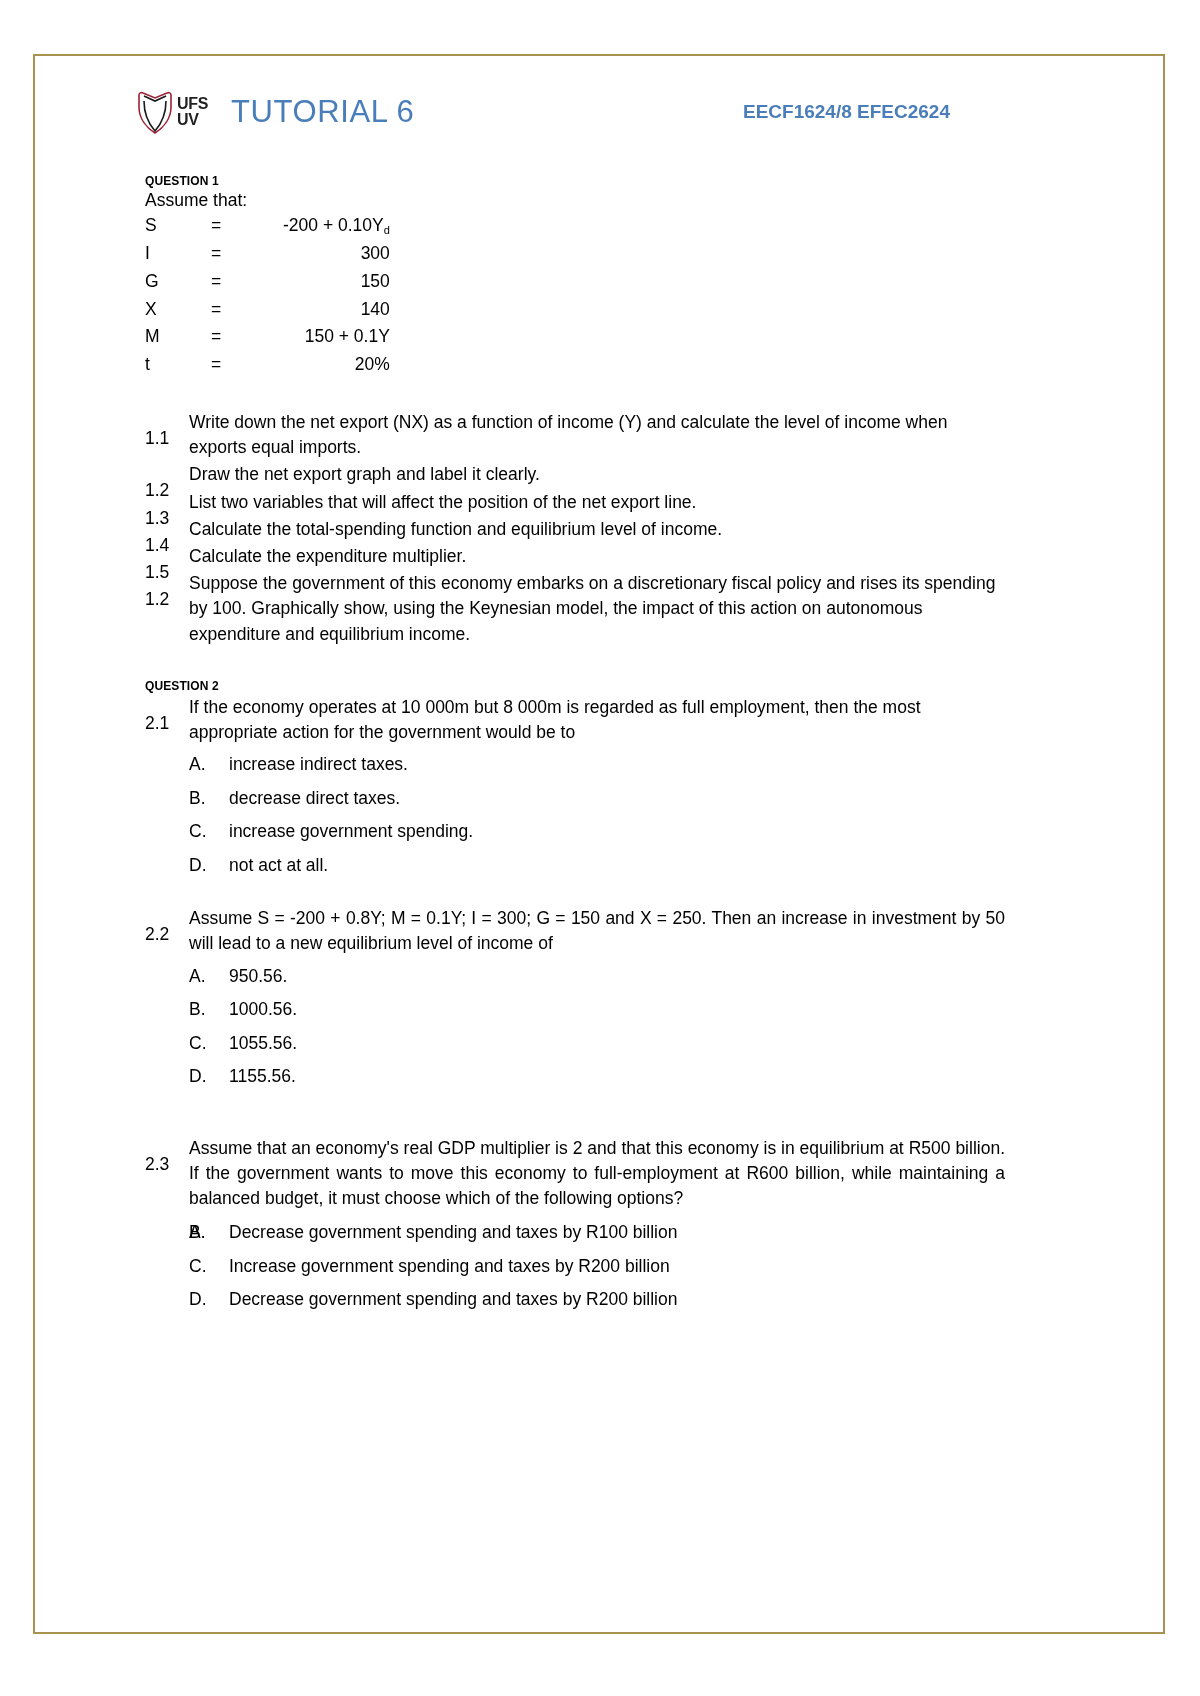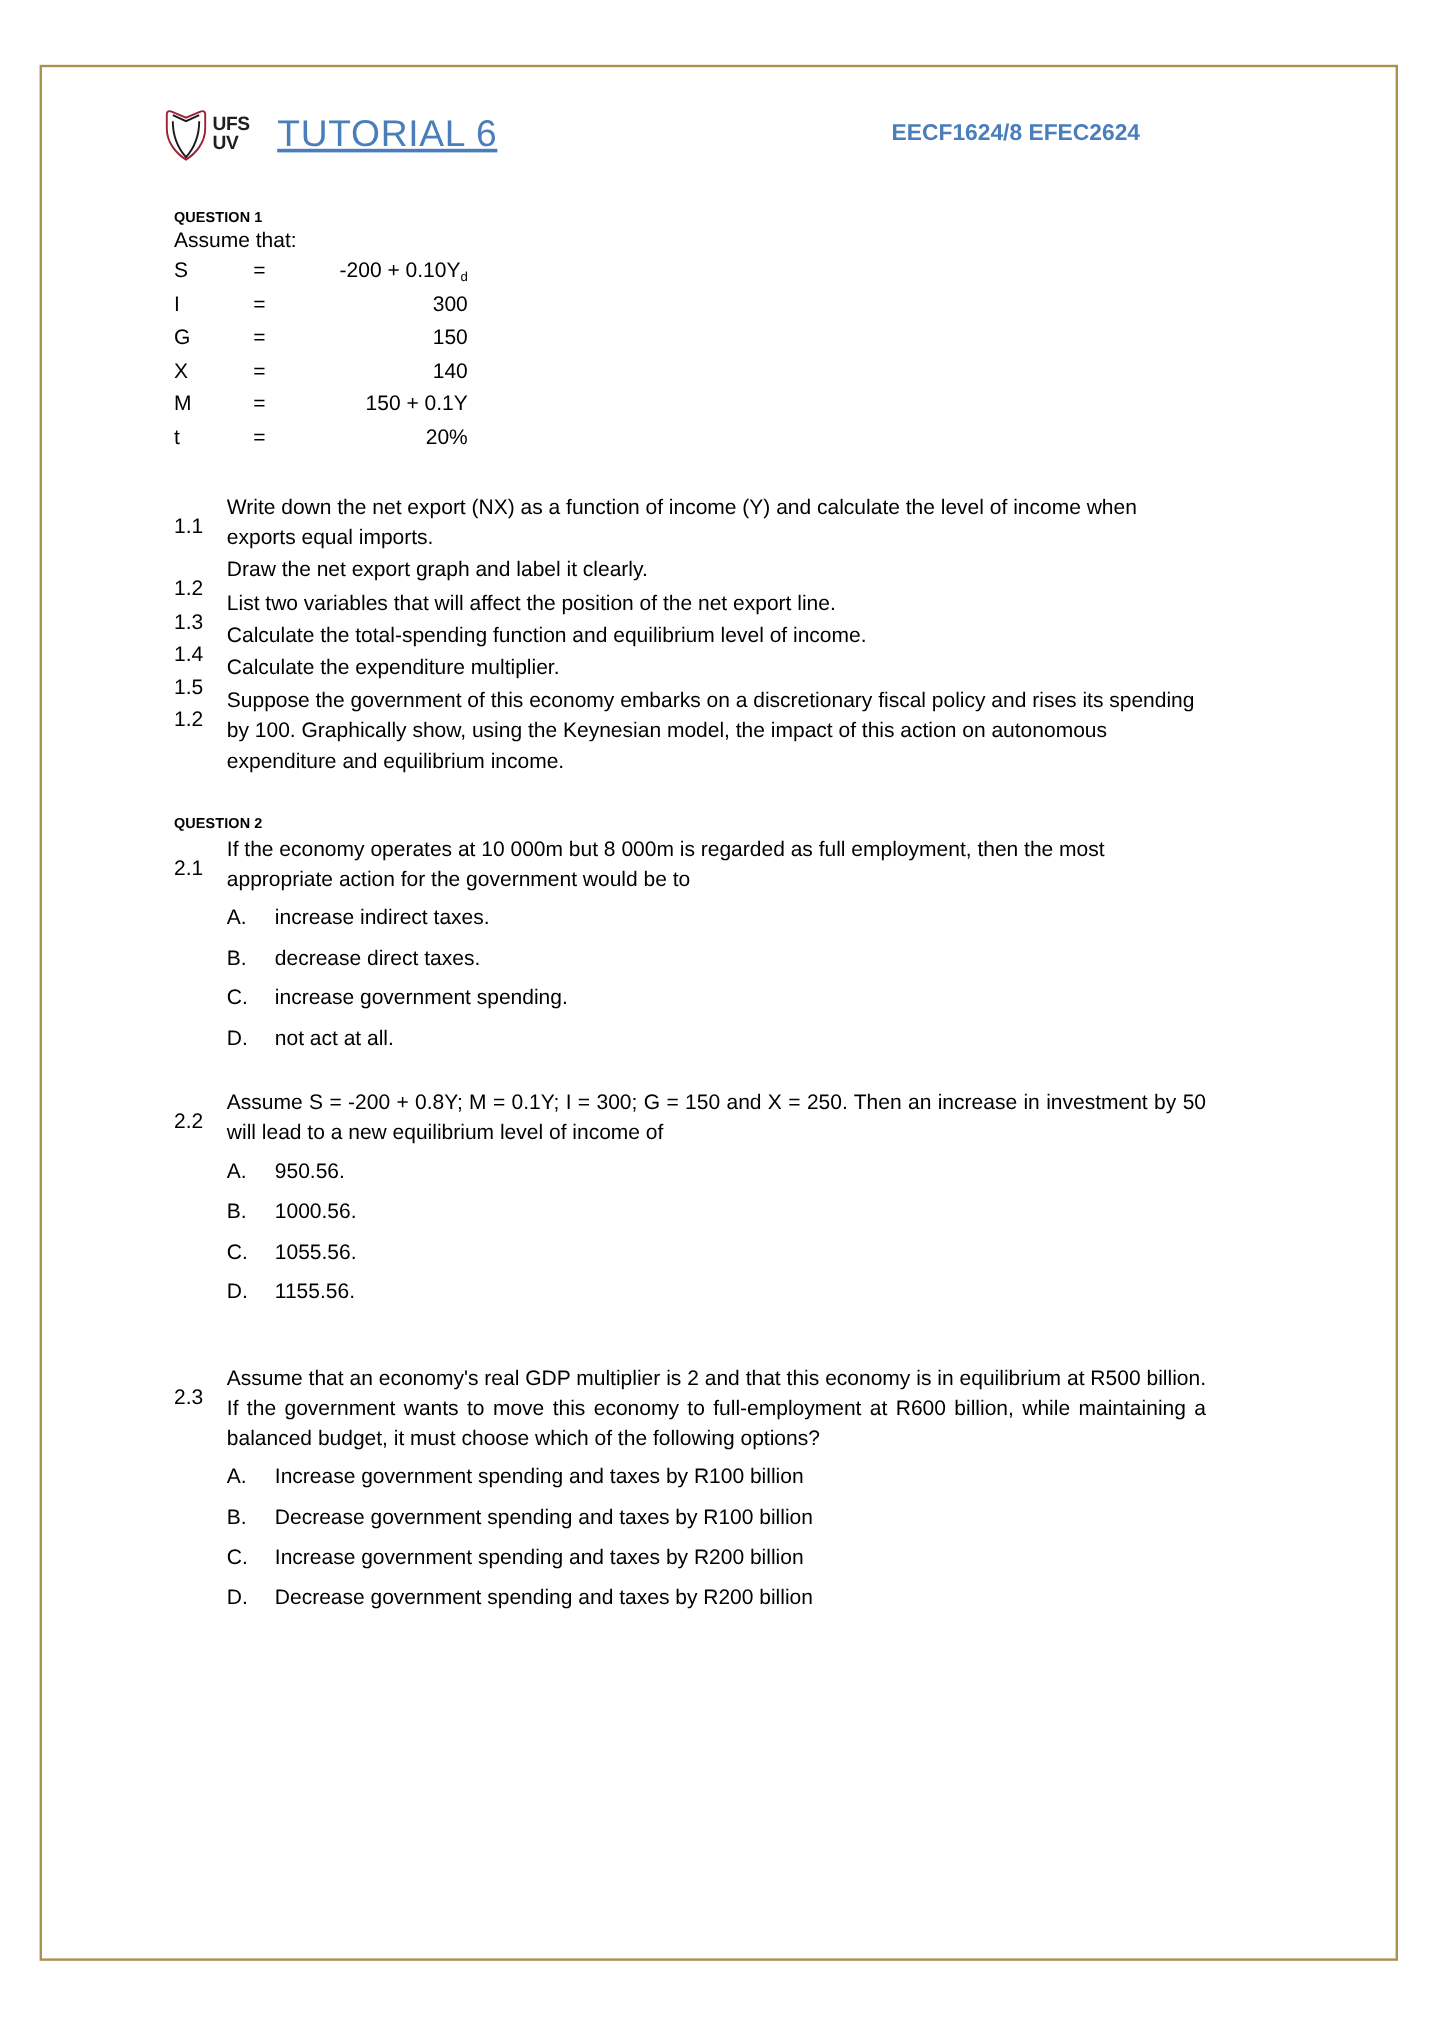--- a/index.html
+++ b/index.html
@@ -59,21 +59,20 @@
     color: #1f1f1f;
     letter-spacing: -0.3px;
   }
   .logo-text span { display: block; }
   .doc-title {
     font-size: 31px;
     color: #4a7ebb;
     letter-spacing: 0.6px;
     font-weight: normal;
     white-space: nowrap;
-    text-decoration: underline;
   }
   .doc-code {
     margin-left: auto;
     font-size: 19px;
     font-weight: bold;
     color: #4a7ebb;
     white-space: nowrap;
     padding-right: 55px;
   }
 
@@ -288,21 +287,20 @@
 
     <div class="spacer-lg"></div>
 
     <div class="q-item justify">
       <span class="q-num">2.3</span>
       <span>Assume that an economy's real GDP multiplier is 2 and that this economy is in equilibrium at R500 billion. If the government wants to move this economy to full-employment at R600 billion, while maintaining a balanced budget, it must choose which of the following options?</span>
     </div>
     <div class="opt-list">
       <div class="opt-item">
         <span class="opt-letter">A.</span>
-        <span>Increase government spending and taxes by R100 billion</span>
       </div>
       <div class="opt-item">
         <span class="opt-letter">B.</span>
         <span>Decrease government spending and taxes by R100 billion</span>
       </div>
       <div class="opt-item">
         <span class="opt-letter">C.</span>
         <span>Increase government spending and taxes by R200 billion</span>
       </div>
       <div class="opt-item">

